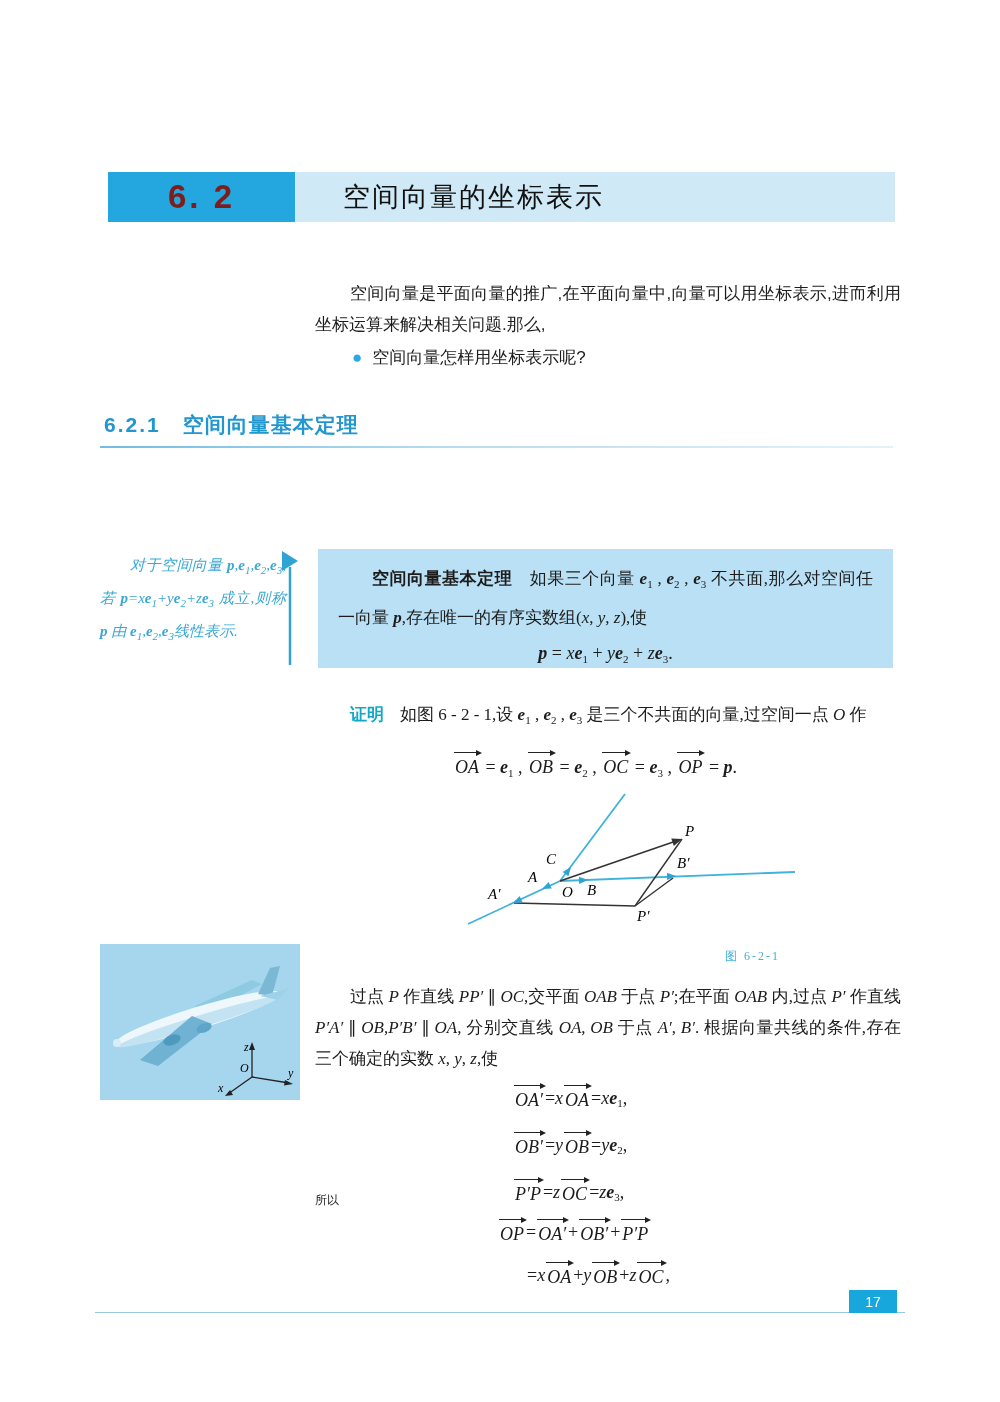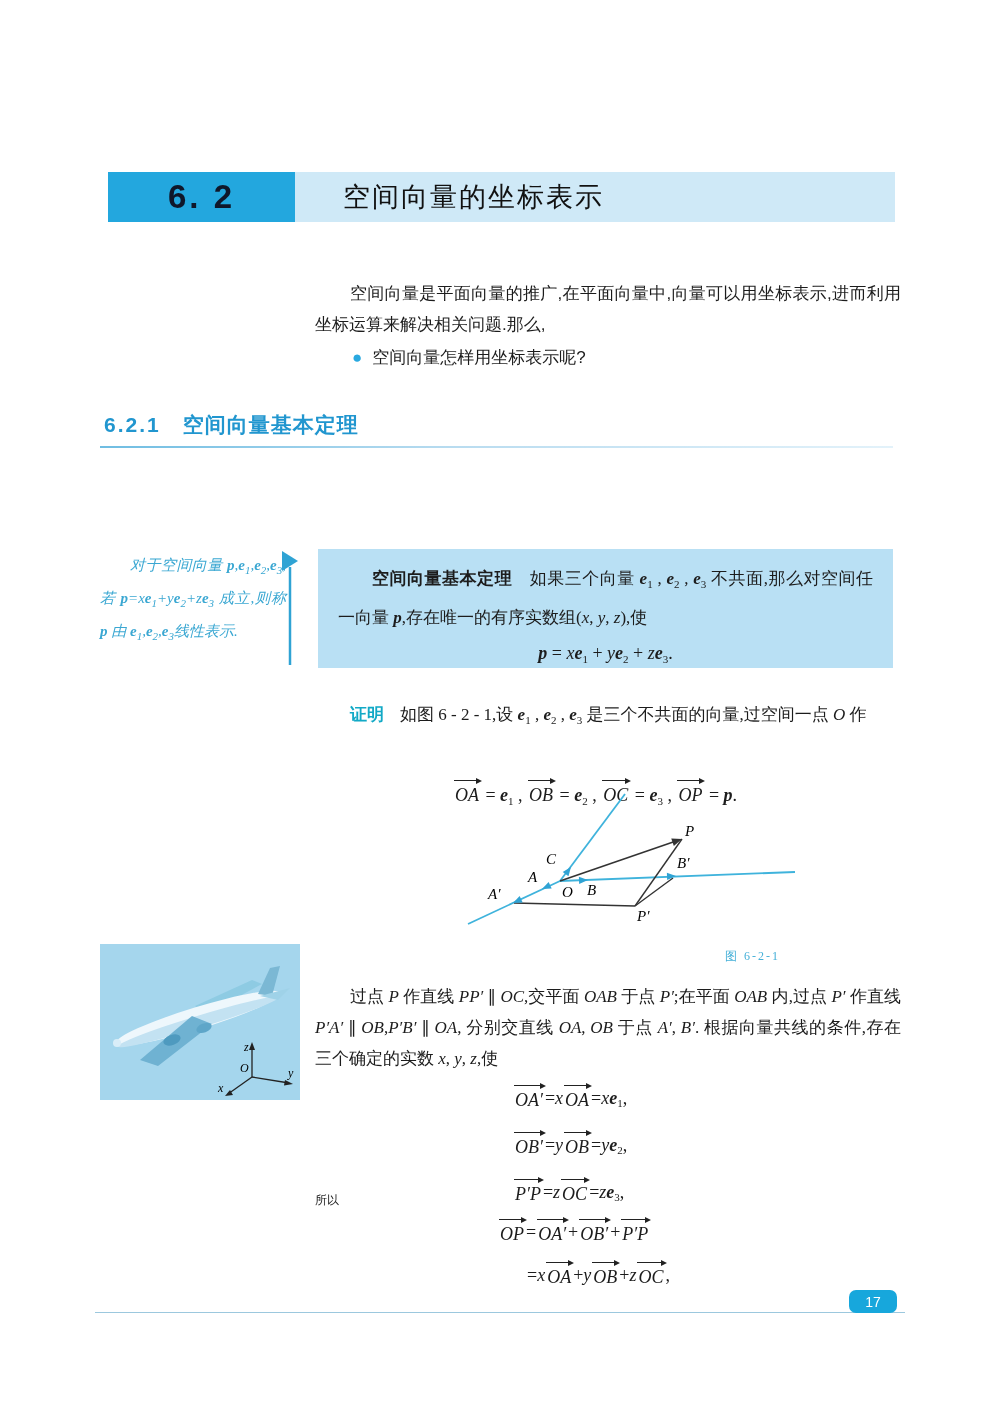--- a/index.html
+++ b/index.html
@@ -1,21 +1,21 @@
 <!DOCTYPE html>
 <html><head>
 <meta charset="utf-8">
 <style>
   html,body{margin:0;padding:0;background:#e8e8e8;}
   .page{position:relative;width:1000px;height:1402px;margin:0 auto;background:#ffffff;
         font-family:"Liberation Sans","DejaVu Sans",sans-serif;color:#1c1c1c;overflow:hidden;}
 
   
   .hdr{position:absolute;left:108px;top:172px;width:787px;height:50px;display:flex;}
-  .hdr-num{width:187px;background:#23a7de;color:#0f172a;font-weight:bold;font-size:33px;
+  .hdr-num{width:187px;background:#23a7de;color:#7f1d1d;font-weight:bold;font-size:33px;
            display:flex;align-items:center;justify-content:center;letter-spacing:3px;}
   .hdr-strip{flex:1;background:#cfe9f7;display:flex;align-items:center;}
   .hdr-title{font-size:27px;font-weight:normal;color:#111;margin-left:48px;letter-spacing:2px;}
 
   
   .para{position:absolute;left:315px;width:586px;font-size:17px;line-height:31px;
         text-align:justify;text-indent:35px;}
   .bullet-line{position:absolute;left:352px;top:346px;font-size:17px;}
   .dot{color:#29a9e0;font-size:17px;margin-right:10px;}
 
@@ -35,21 +35,21 @@
   .thm{position:absolute;left:318px;top:549px;width:575px;height:119px;background:#b9e0f4;
        box-sizing:border-box;padding:13px 20px 4px 20px;font-size:17px;line-height:33px;}
   .thm-body{text-align:justify;text-indent:34px;}
   .thm-formula{text-align:center;margin-top:3px;font-size:18px;}
 
   
   .proof{position:absolute;left:315px;top:699px;width:588px;font-size:17px;line-height:31px;
          text-align:justify;}
   .proof-label{color:#12a9c6;font-weight:bold;margin-right:16px;}
   .proof-indent{display:inline-block;width:35px;}
-  .eq-center{position:absolute;left:315px;width:560px;text-align:center;font-size:18px;margin-top:28px;}
+  .eq-center{position:absolute;left:315px;width:560px;text-align:center;font-size:18px;}
 
   
   .rm{font-family:"Liberation Serif","Liberation Sans",serif;}
   .it{font-family:"Liberation Serif",serif;font-style:italic;}
   .bi{font-family:"Liberation Serif",serif;font-style:italic;font-weight:bold;}
   .bd{font-weight:bold;}
   .sb{font-family:"Liberation Serif",serif;font-size:11px;vertical-align:-4px;}
   .vec{position:relative;display:inline-block;font-family:"Liberation Serif",serif;
        font-style:italic;margin:0 2px;line-height:1;}
   .vec .ln{position:absolute;left:-1px;right:-2px;top:-9px;height:7px;}
@@ -69,21 +69,21 @@
   .eqs{position:absolute;left:513px;top:1068px;font-size:18px;}
   .eqs .eqline{height:41px;display:flex;align-items:flex-end;padding-bottom:6px;}
   .suoyi{position:absolute;left:315px;top:1192px;font-size:12px;}
   .final{position:absolute;left:498px;top:1204px;font-size:18px;}
   .final .eqline{height:39px;display:flex;align-items:flex-end;padding-bottom:4px;}
   .final .eqline.second{margin-left:29px;}
 
   
   .foot-rule{position:absolute;left:95px;top:1312px;width:810px;height:1px;background:#9cc8de;}
   .page-badge{position:absolute;left:849px;top:1290px;width:48px;height:23px;background:#17a7dc;
-              color:#fff;font-size:14px;display:flex;align-items:center;justify-content:center;border-radius:7px;}
+              color:#fff;font-size:14px;display:flex;align-items:center;justify-content:center;}
 
   svg text{font-family:"Liberation Serif",serif;}
 </style>
 </head>
 <body>
 
 <div class="page">
 
   <div class="hdr">
     <div class="hdr-num">6. 2</div>

